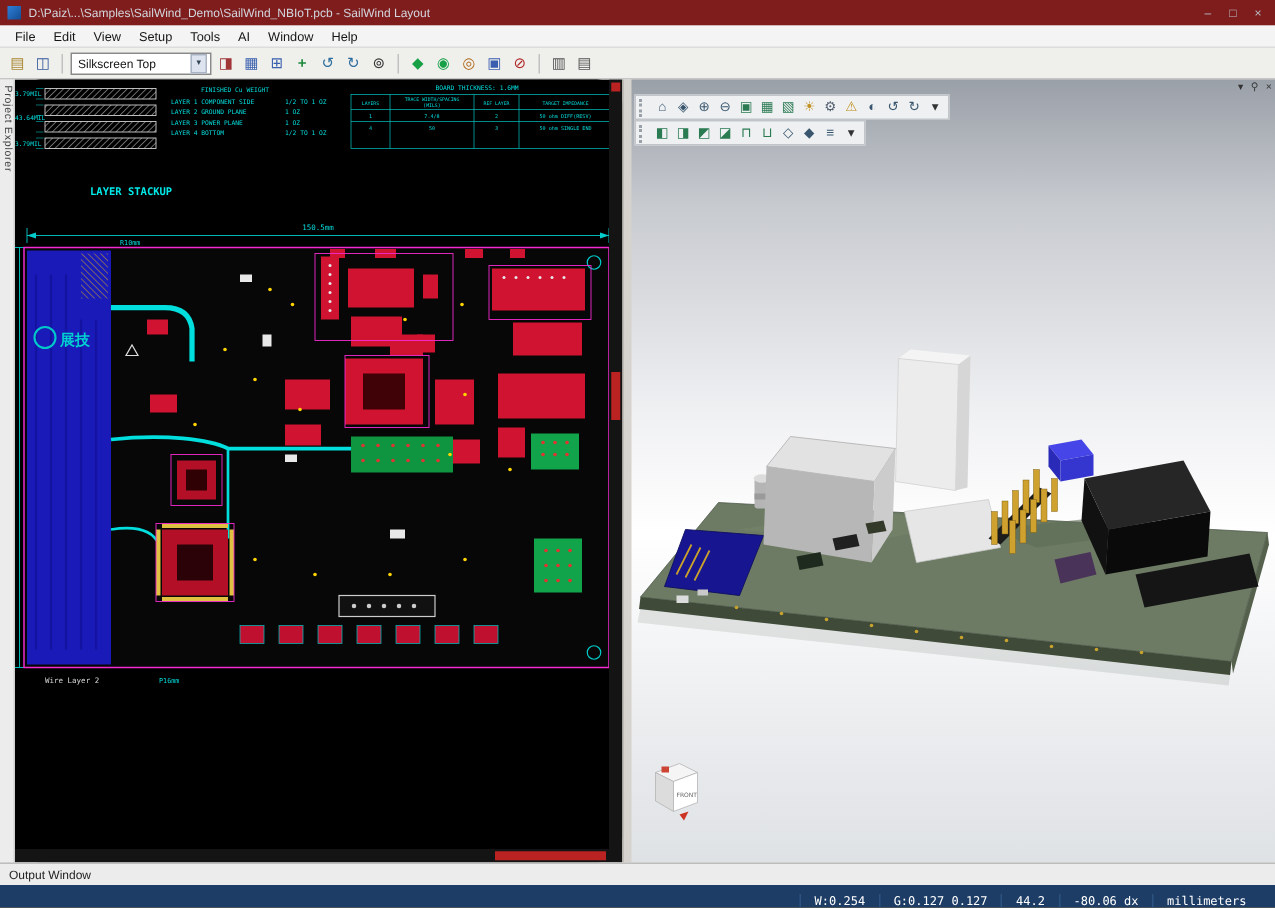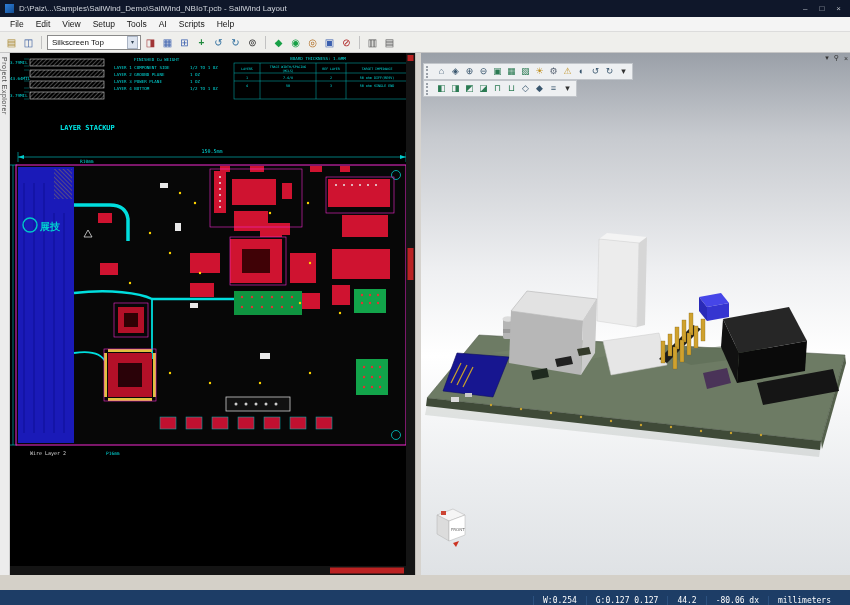--- a/index.html
+++ b/index.html
@@ -1,20 +1,20 @@
 <!DOCTYPE html>
 <html><head>
 <meta charset="utf-8">
 <style>
   html,body{margin:0;padding:0;width:850px;height:605px;overflow:hidden;
     font-family:"Liberation Sans",sans-serif;background:#000;}
   .app{position:relative;width:850px;height:605px;background:#d4d0c8;box-sizing:border-box;}
 
   
-  .titlebar{position:absolute;top:0;left:0;right:0;height:17px;background:#0f172a;color:#d2d6dd;
+  .titlebar{position:absolute;top:0;left:0;right:0;height:17px;background:#7f1d1d;color:#d2d6dd;
     display:flex;align-items:center;padding:0 5px;font-size:8px;box-sizing:border-box;}
   .app-icon{width:9px;height:9px;background:linear-gradient(135deg,#2e7fd9,#134d92);margin-right:5px;flex:0 0 auto;}
   .title-text{white-space:nowrap;overflow:hidden;}
   .win-controls{margin-left:auto;display:flex;gap:12px;color:#b9bec6;font-size:8px;padding-right:4px;}
   .win-controls span{cursor:default;}
 
   
   .menubar{position:absolute;top:17px;left:0;right:0;height:15px;background:#f4f4f4;border-bottom:1px solid #dcdcdc;
     display:flex;align-items:center;font-size:8.5px;color:#151515;padding-left:4px;box-sizing:border-box;}
   .menu-item{padding:17px 6px;}
@@ -75,21 +75,21 @@
     </span>
   </div>
 
   <div class="menubar">
     <span class="menu-item">File</span>
     <span class="menu-item">Edit</span>
     <span class="menu-item">View</span>
     <span class="menu-item">Setup</span>
     <span class="menu-item">Tools</span>
     <span class="menu-item">AI</span>
-    <span class="menu-item">Scripts</span>
+    <span class="menu-item">Window</span>
     <span class="menu-item">Help</span>
   </div>
 
   <div class="toolbar">
     <span class="tb-icon" style="color:#a8862c">▤</span>
     <span class="tb-icon" style="color:#33589c">◫</span>
     <span class="tb-sep"></span>
     <span class="layer-dropdown">
       <span>Silkscreen Top</span>
       <span class="dd-arrow">▾</span>
@@ -498,20 +498,23 @@
           <rect x="12" y="10" width="5" height="4" fill="#cc4433"></rect>
           <polygon points="8,14 20,20 20,40 8,33" fill="#dcdcdc" stroke="#b0b0b0" stroke-width="0.5"></polygon>
           <polygon points="20,20 36,14 36,34 20,40" fill="#ffffff" stroke="#b0b0b0" stroke-width="0.5"></polygon>
           <text x="22" y="30" font-size="4" fill="#666" font-family="DejaVu Sans, sans-serif">FRONT</text>
           <polygon points="24,42 30,40 27,46" fill="#cc3322"></polygon>
         </g>
       </svg>
     </div>
   </div>
 
+  <div class="output-bar">
+    <span>Output Window</span>
+  </div>
 
   <div class="statusbar">
     <span class="sb-spacer"></span>
     <span class="sb-cell">W:0.254</span>
     <span class="sb-cell">G:0.127 0.127</span>
     <span class="sb-cell">44.2</span>
     <span class="sb-cell">-80.06 dx</span>
     <span class="sb-cell">millimeters</span>
     <span class="sb-grip"></span>
   </div>

